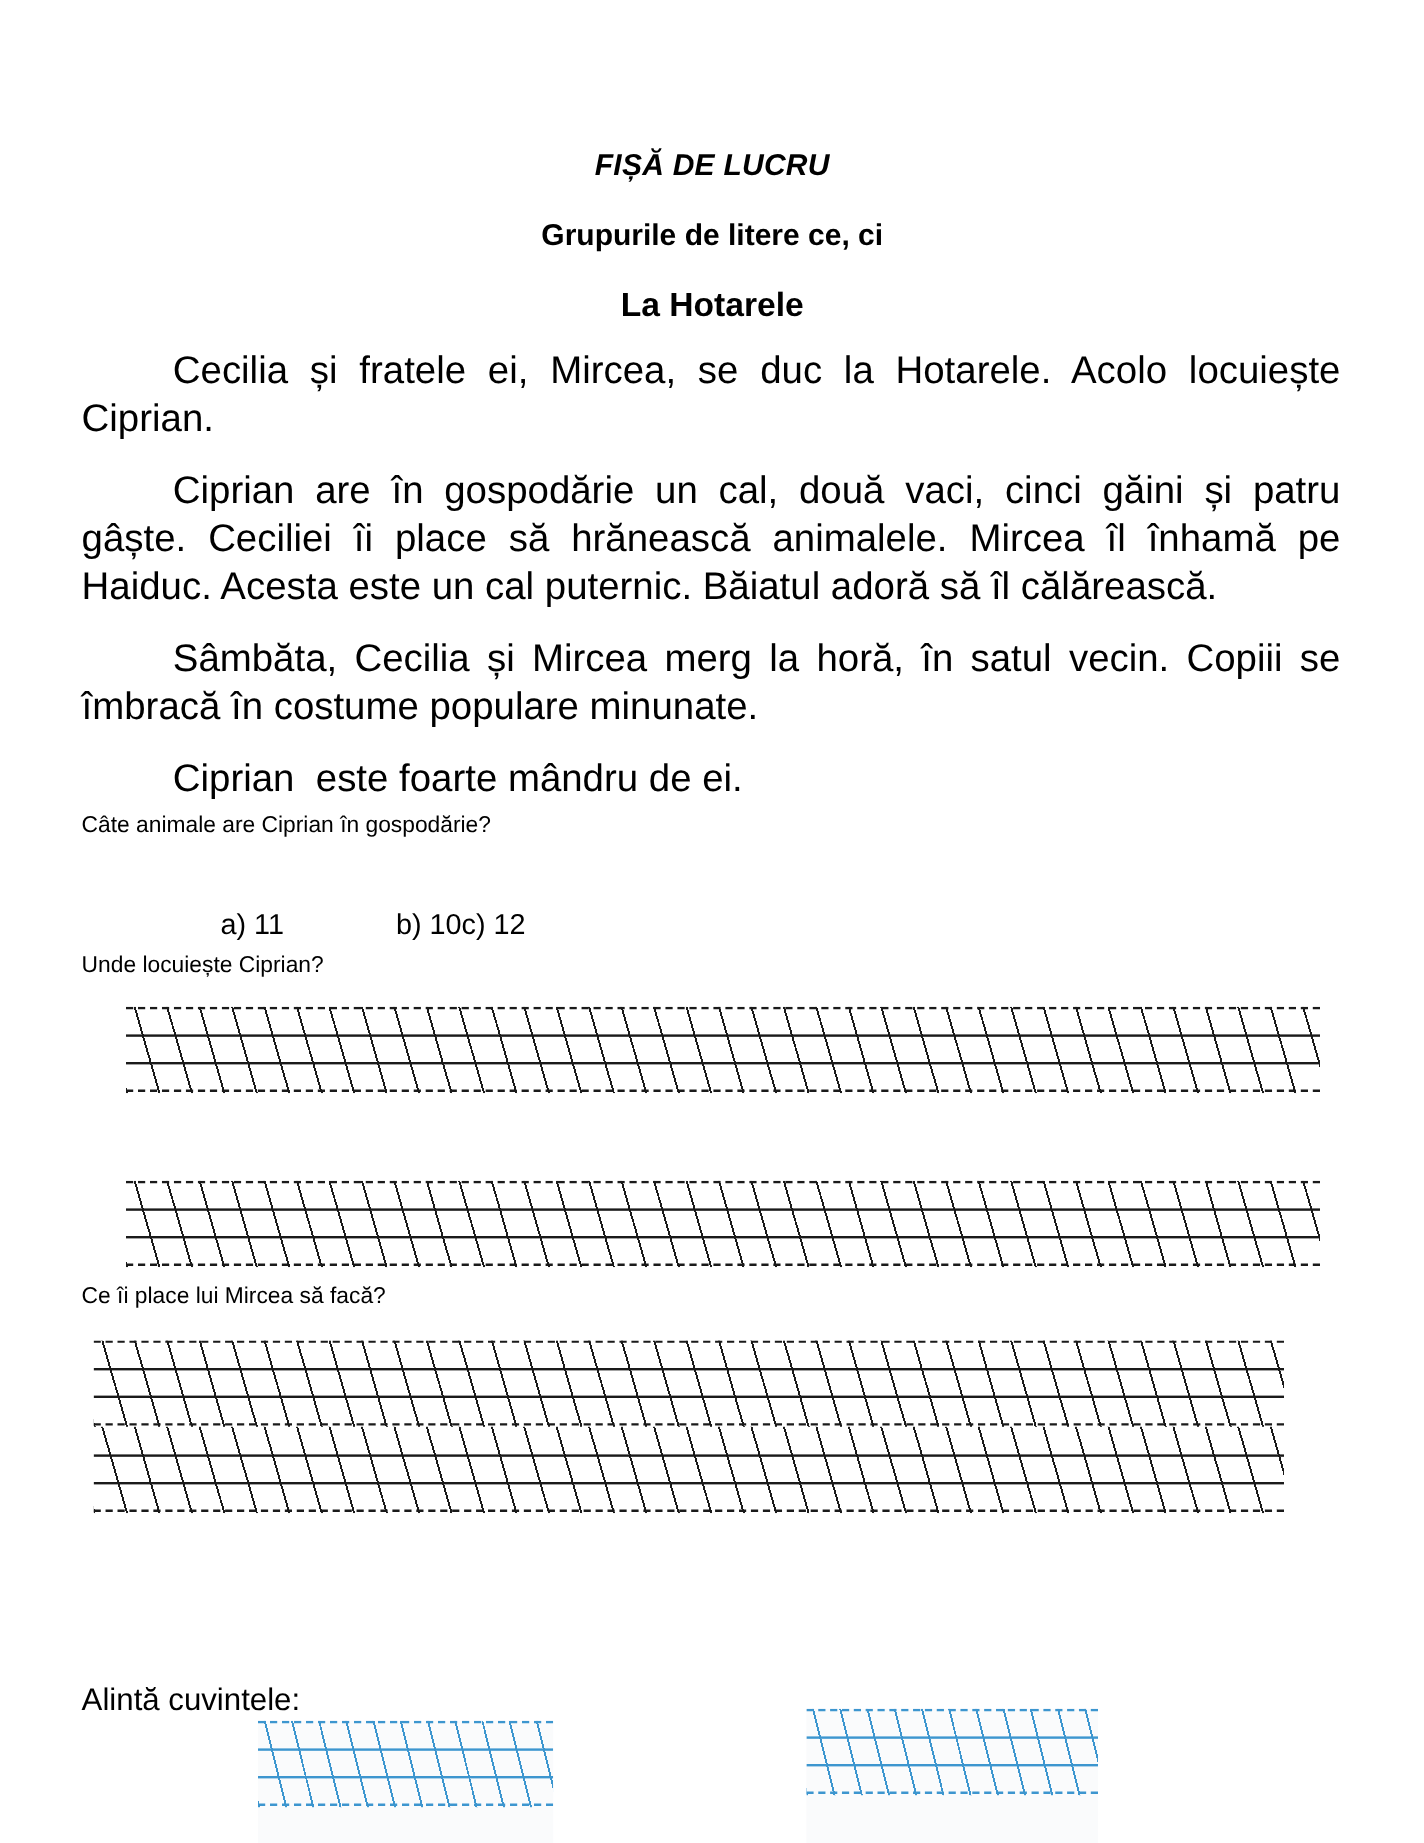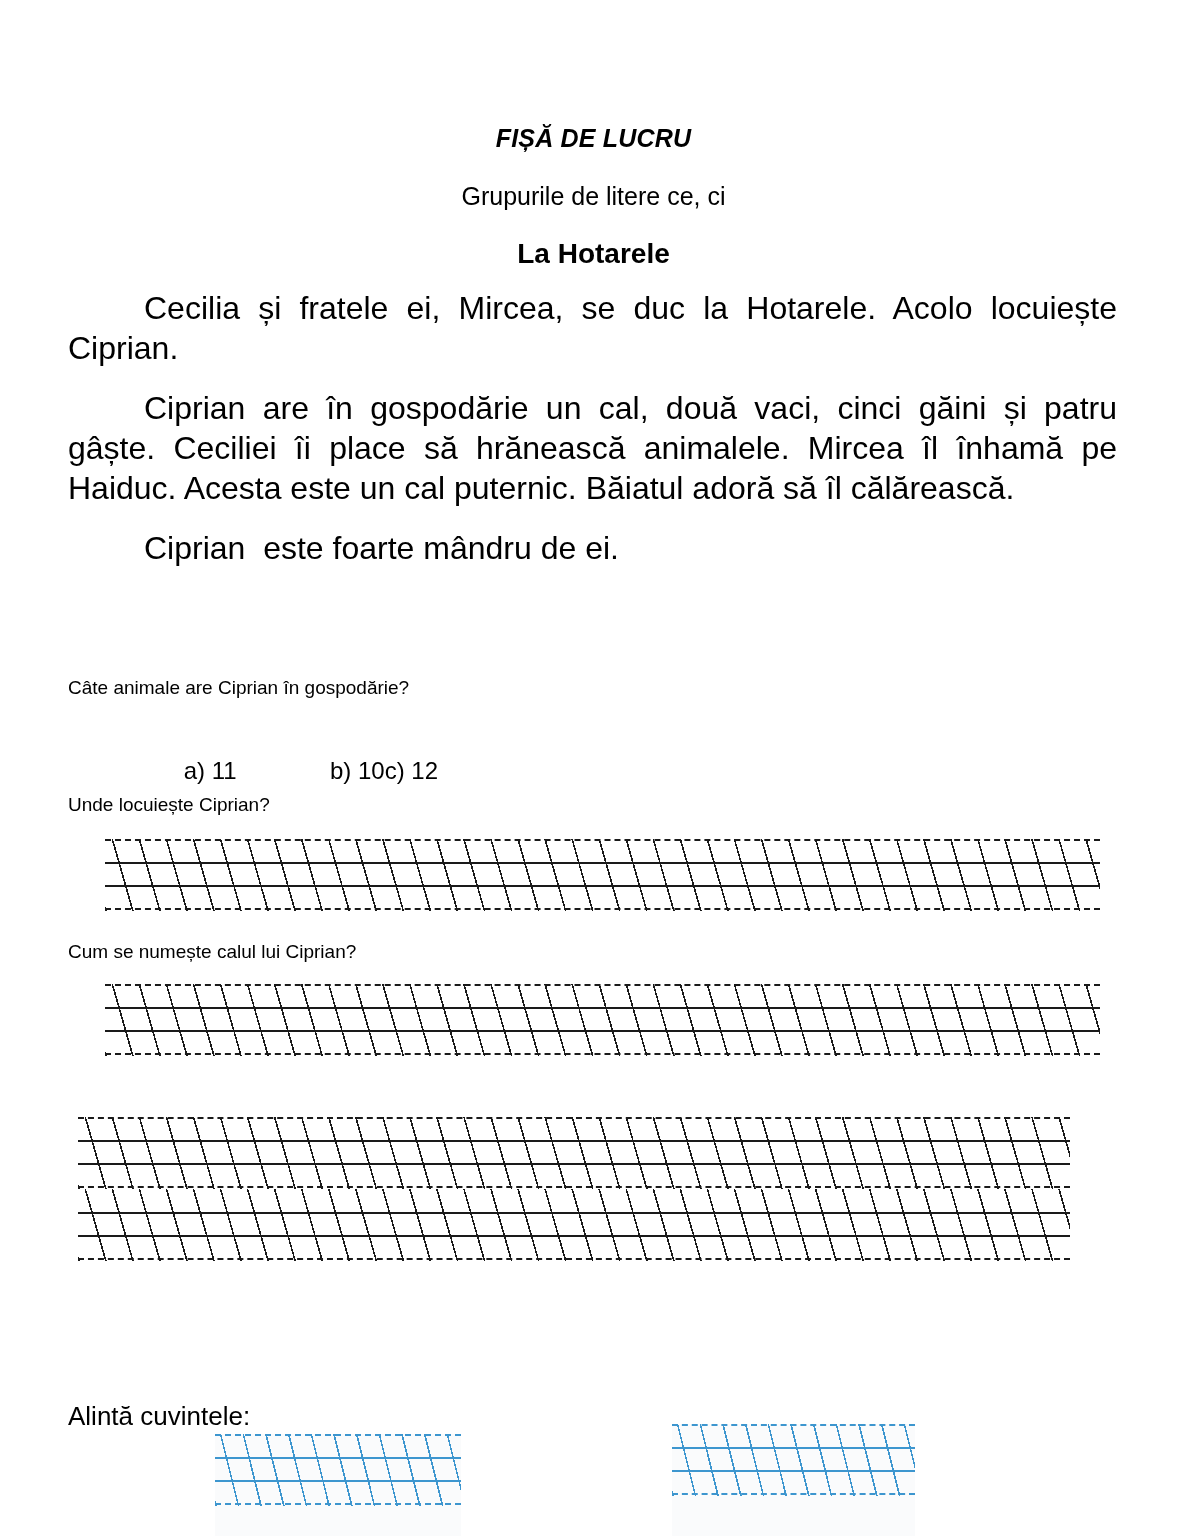--- a/index.html
+++ b/index.html
@@ -33,21 +33,21 @@
     font-style: italic;
     letter-spacing: 0.2px;
   }
   .doc-subtitle {
     position: absolute;
     left: 0;
     top: 182px;
     width: 1187px;
     text-align: center;
     font-size: 25px;
-    font-weight: normal;
+    font-weight: bold;
   }
   .doc-lesson-title {
     position: absolute;
     left: 0;
     top: 238px;
     width: 1187px;
     text-align: center;
     font-size: 28px;
     font-weight: bold;
   }
@@ -160,20 +160,21 @@
 
   <div class="doc-title">FIȘĂ DE LUCRU</div>
 
   <div class="doc-subtitle">Grupurile de litere ce, ci</div>
 
   <div class="doc-lesson-title">La Hotarele</div>
 
   <div class="story">
     <p class="para">Cecilia și fratele ei, Mircea, se duc la Hotarele. Acolo locuiește Ciprian.</p>
     <p class="para">Ciprian are în gospodărie un cal, două vaci, cinci găini și patru gâște. Ceciliei îi place să hrănească animalele. Mircea îl înhamă pe Haiduc. Acesta este un cal puternic. Băiatul adoră să îl călărească.</p>
+    <p class="para">Sâmbăta, Cecilia și Mircea merg la horă, în satul vecin. Copiii se îmbracă în costume populare minunate.</p>
     <p class="para">Ciprian  este foarte mândru de ei.</p>
   </div>
 
   <div class="question q1">Câte animale are Ciprian în gospodărie?</div>
 
   <div class="q-options">
     <span class="opt opt-a">a) 11</span><span class="opt opt-b">b) 10</span><span class="opt opt-c">c) 12</span>
   </div>
 
   <div class="question q2">Unde locuiește Ciprian?</div>
@@ -181,32 +182,32 @@
   <div class="rulebox" id="rulebox-1">
     <div class="rulerow">
       <div class="slants"></div>
       <div class="hline dashed t0"></div>
       <div class="hline t1"></div>
       <div class="hline t2"></div>
       <div class="hline dashed t3"></div>
     </div>
   </div>
 
-  <div class="question q3">Cum se numește calul lui Ciprian?</div>
 
   <div class="rulebox" id="rulebox-2">
     <div class="rulerow">
       <div class="slants"></div>
       <div class="hline dashed t0"></div>
       <div class="hline t1"></div>
       <div class="hline t2"></div>
       <div class="hline dashed t3"></div>
     </div>
   </div>
 
+  <div class="question q4">Ce îi place lui Mircea să facă?</div>
 
   <div class="rulebox" id="rulebox-3">
     <div class="rulerow">
       <div class="slants"></div>
       <div class="hline dashed t0"></div>
       <div class="hline t1"></div>
       <div class="hline t2"></div>
       <div class="hline dashed t3"></div>
     </div>
     <div class="rulerow">

